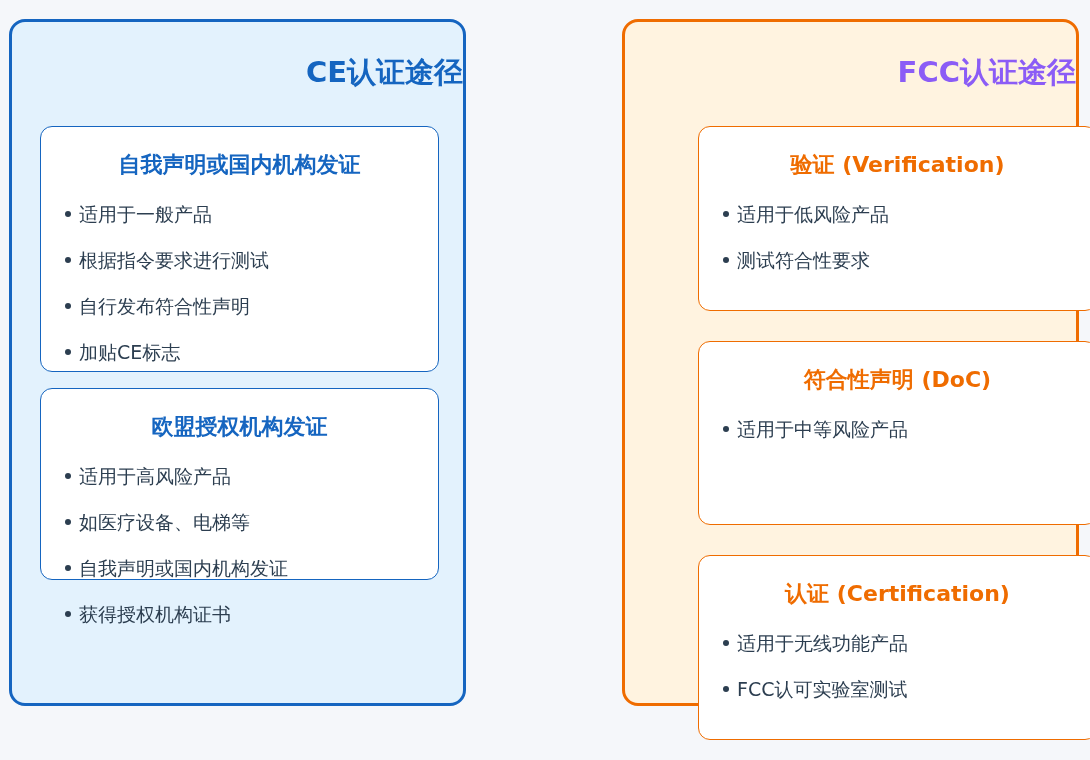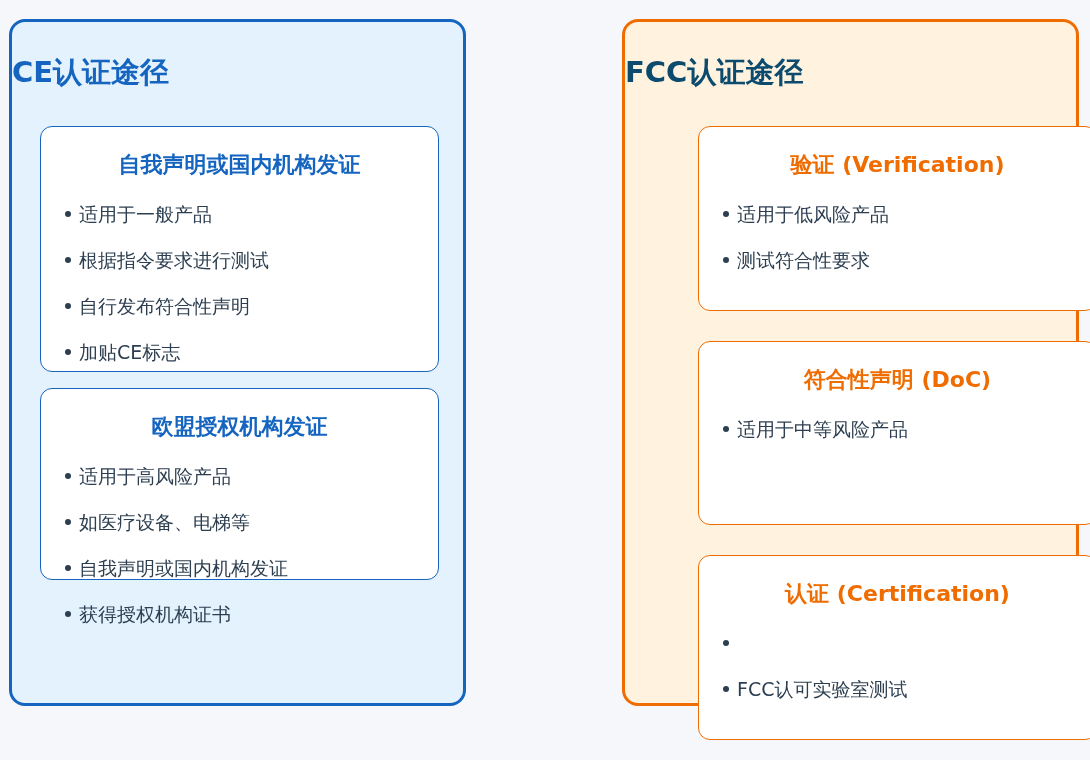--- a/index.html
+++ b/index.html
@@ -1,22 +1,22 @@
 <!DOCTYPE html>
 <html><head>
 <meta charset="utf-8">
 <style>
   html,body{margin:0;padding:0;}
   body{width:1090px;height:760px;background:#f5f7fa;position:relative;overflow:hidden;font-family:"DejaVu Sans","Liberation Sans",sans-serif;}
   .panel{position:absolute;top:19px;height:687px;width:457px;border-radius:16px;box-sizing:border-box;}
   .panel.ce{left:9px;border:3px solid #1565c0;background:#e3f2fd;}
   .panel.fcc{left:622px;border:3px solid #ef6c00;background:#fff3e0;}
-  .panel-title{position:absolute;left:0;right:0;top:30px;text-align:left;font-size:29px;font-weight:bold;line-height:40px;}
+  .panel-title{position:absolute;left:0;right:0;top:30px;text-align:right;font-size:29px;font-weight:bold;line-height:40px;}
   .ce .panel-title{color:#1565c0;}
-  .fcc .panel-title{color:#0c4a6e;}
+  .fcc .panel-title{color:#8b5cf6;}
   .card{position:absolute;width:399px;background:#fff;border-radius:12px;box-sizing:border-box;}
   .card.ce-card{left:40px;border:1.5px solid #1565c0;}
   .card.fcc-card{left:653px;border:1.5px solid #ef6c00;margin-left:45px;}
   .card-title{text-align:center;font-size:22px;font-weight:bold;margin-top:22px;line-height:32px;}
   .ce-card .card-title{color:#1565c0;}
   .fcc-card .card-title{color:#ef6c00;}
   ul{list-style:none;margin:10px 0 0 0;padding:0 0 0 24px;}
   li{font-size:19px;color:#2c3e50;line-height:46px;height:46px;white-space:nowrap;}
   li .dot{display:inline-block;width:6px;height:6px;border-radius:50%;background:#2c3e50;margin-right:8px;vertical-align:middle;position:relative;top:-2px;}
 </style>
@@ -61,16 +61,16 @@
 <div class="card fcc-card" style="top:341px;height:184px;">
   <div class="card-title">符合性声明 (DoC)</div>
   <ul>
     <li><span class="dot"></span><span>适用于中等风险产品</span></li>
   </ul>
 </div>
 
 <div class="card fcc-card" style="top:555px;height:185px;">
   <div class="card-title">认证 (Certification)</div>
   <ul>
-    <li><span class="dot"></span></li>
+    <li><span class="dot"></span><span>适用于无线功能产品</span></li>
     <li><span class="dot"></span><span>FCC认可实验室测试</span></li>
   </ul>
 </div>
 
 </body></html>

